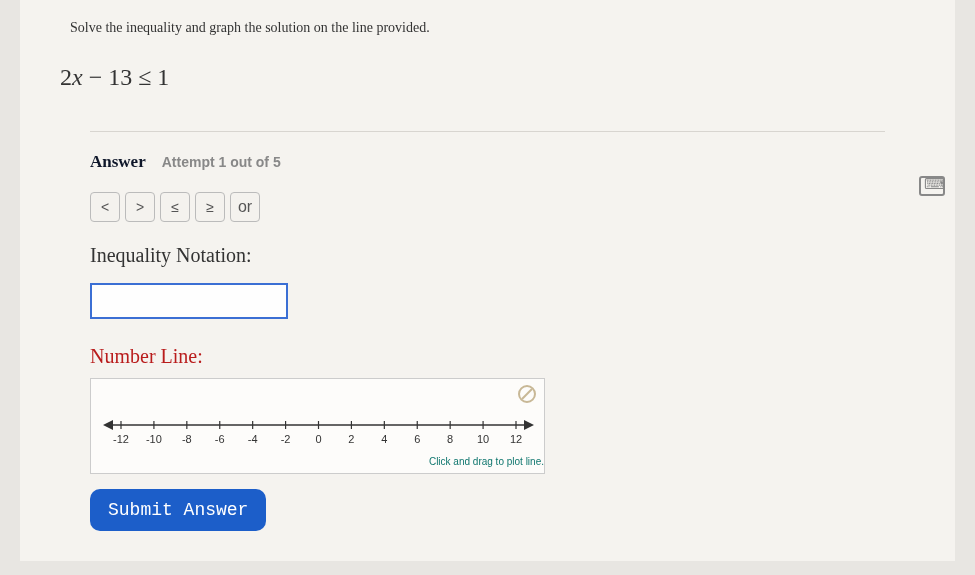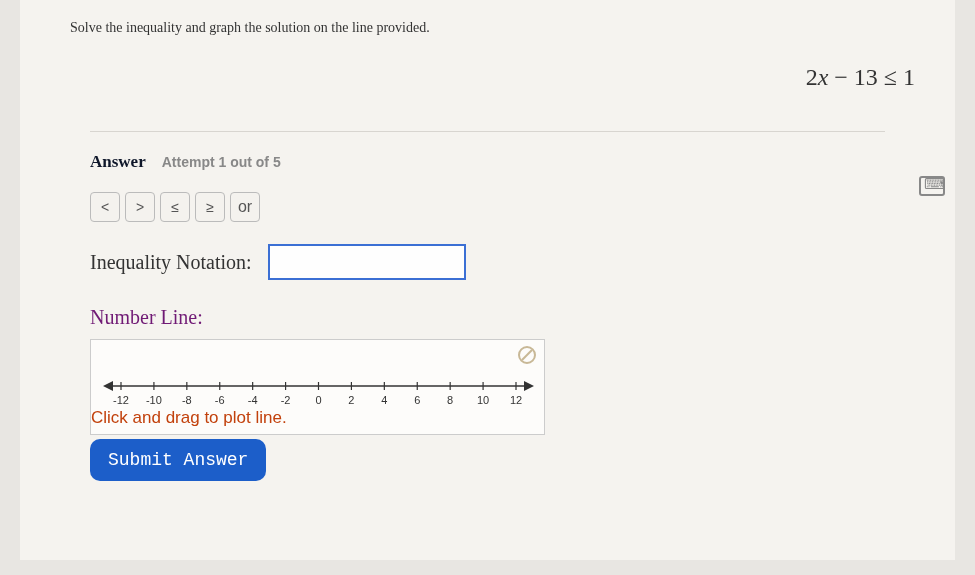--- a/index.html
+++ b/index.html
@@ -18,21 +18,21 @@
     min-height: 560px;
     border-top: none;
   }
   .problem-text {
     font-size: 14px;
     color: #333;
     margin-bottom: 28px;
     margin-left: 10px;
   }
   .equation {
-    text-align: right;
+    text-align: left;
     font-family: 'Times New Roman', serif;
     font-size: 24px;
     color: #333;
     margin-bottom: 40px;
     font-style: italic;
   }
   .equation .num { font-style: normal; }
   .answer-section {
     border-top: 1px solid #d8d5d0;
     padding-top: 20px;
@@ -73,50 +73,50 @@
     color: #555;
     cursor: pointer;
     font-family: Arial, sans-serif;
   }
   .symbol-btn.or-btn {
     width: 30px;
     font-size: 16px;
   }
   .notation-row {
     display: flex;
-    align-items: center;
     gap: 16px;
     margin-bottom: 26px;
+    flex-direction: column;
   }
   .notation-label {
     font-size: 20px;
     color: #333;
   }
   .notation-input {
     width: 198px;
     height: 36px;
     border: 2px solid #3b6fd4;
     background: #fefefe;
     padding: 4px 8px;
     font-size: 16px;
     outline: none;
     font-family: Georgia, serif;
   }
   .numberline-label {
     font-size: 20px;
-    color: #701a75;
+    color: #b91c1c;
     margin-bottom: 10px;
   }
   .numberline-box {
     width: 455px;
     height: 96px;
     border: 1px solid #ccc;
     background: #fdfcfa;
     position: relative;
-    margin-bottom: 4px;
+    margin-bottom: 15px;
   }
   .clear-icon {
     position: absolute;
     top: 6px;
     right: 8px;
     width: 18px;
     height: 18px;
     border: 2px solid #c8b896;
     border-radius: 50%;
     color: #c8b896;
@@ -136,23 +136,23 @@
     top: 36px;
     left: 10px;
     width: 435px;
     height: 40px;
   }
   .nl-hint {
     position: absolute;
     bottom: 6px;
     left: 0;
     width: 100%;
-    text-align: left;
-    font-size: 17px;
-    color: #c2410c;
+    text-align: right;
+    font-size: 10px;
+    color: #0f766e;
     font-family: Arial, sans-serif;
   }
   .submit-btn {
     background: #1c5ec9;
     color: #fff;
     border: none;
     padding: 11px 18px;
     font-size: 18px;
     font-family: Liberation Mono, monospace;
     cursor: pointer;

